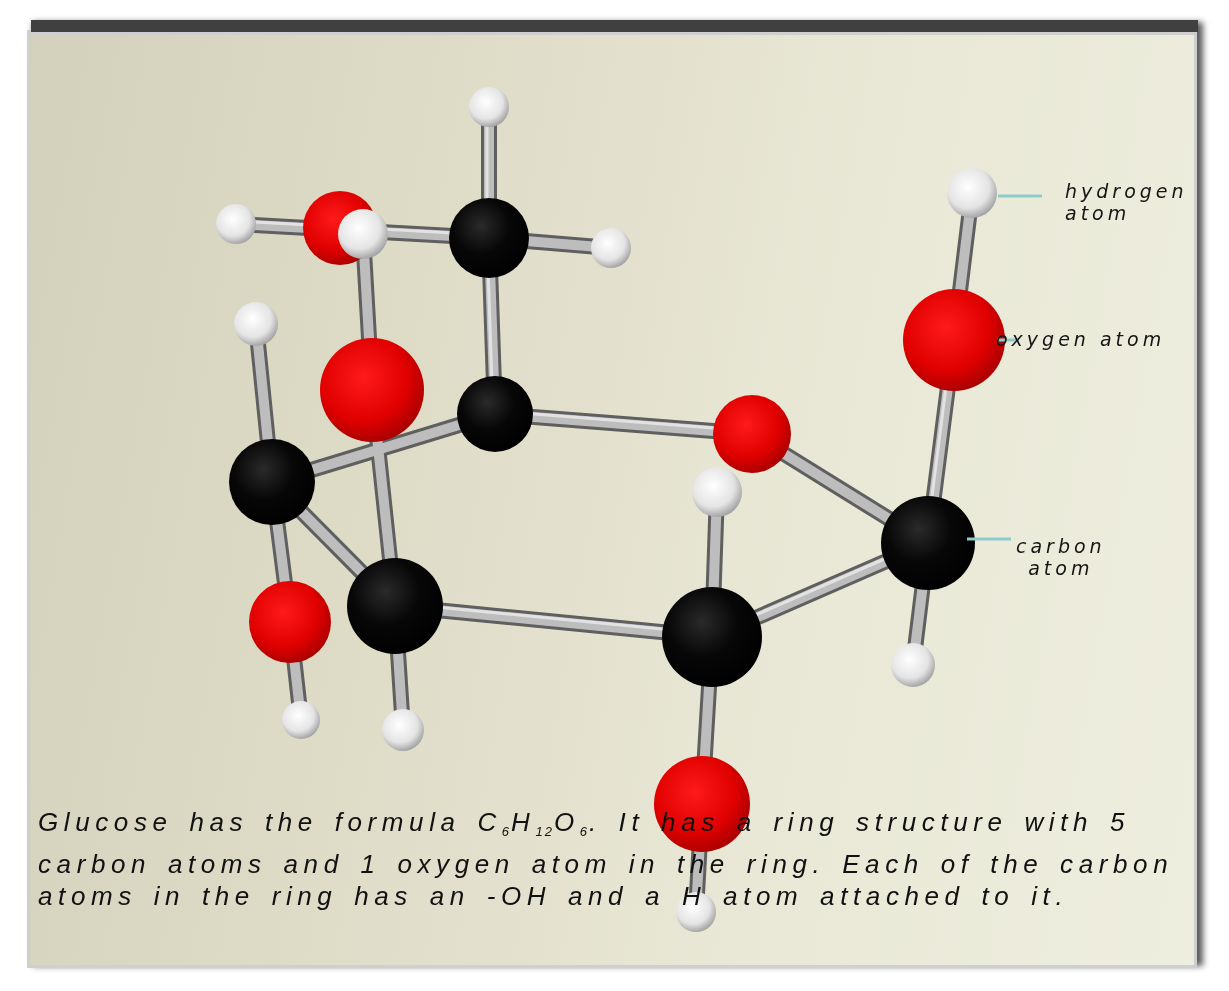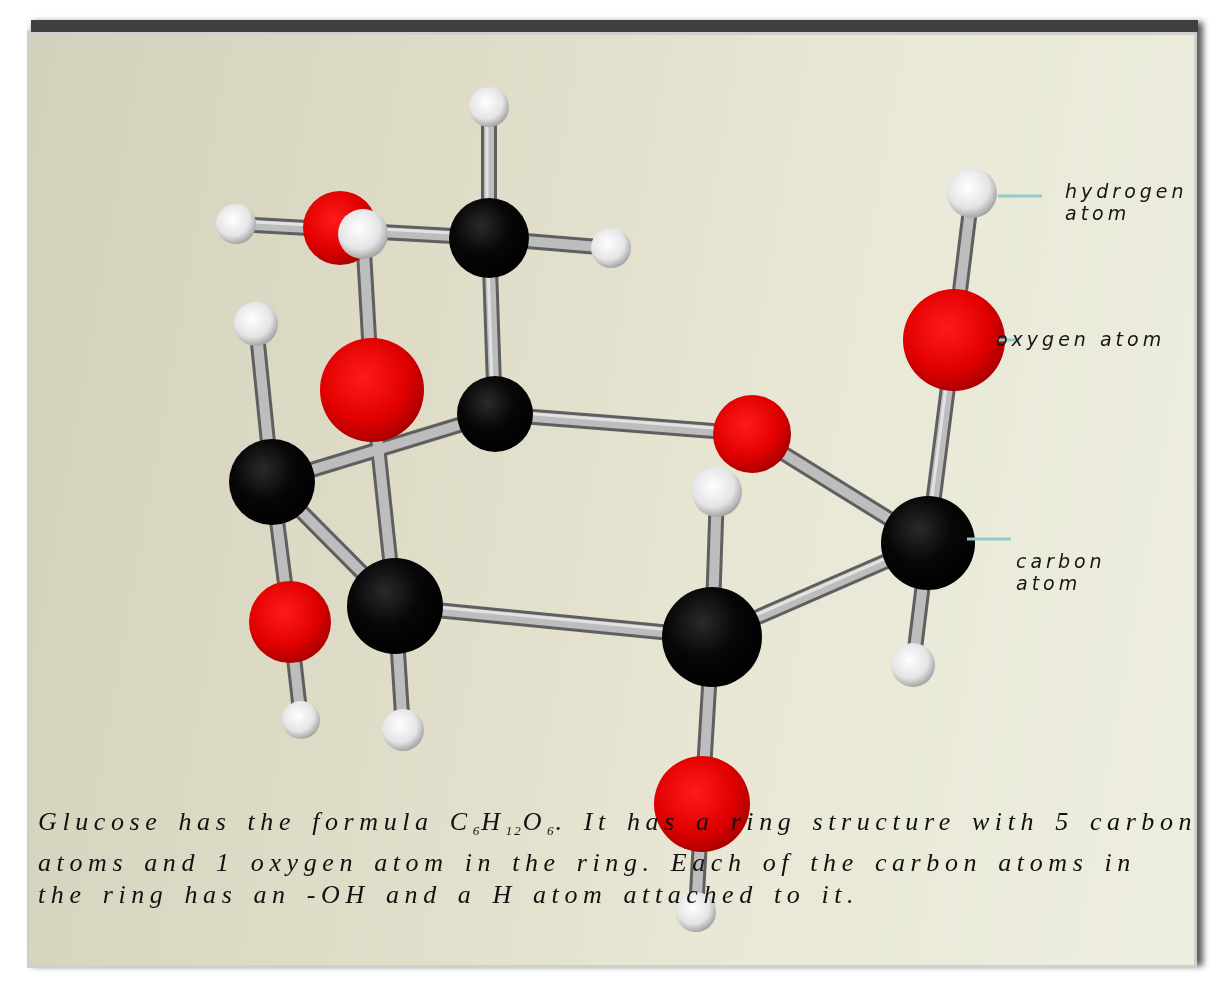--- a/index.html
+++ b/index.html
@@ -4,21 +4,21 @@
 <style>
   html, body { margin:0; padding:0; }
   body { width:1229px; height:991px; background:#ffffff; position:relative; overflow:hidden; font-family:"DejaVu Sans", sans-serif; }
   .frame-shadow { position:absolute; left:33px; top:22px; width:1170px; height:944px; background:#3c3c3c; filter:blur(3px); opacity:0.85; }
   .frame { position:absolute; left:27px; top:30px; width:1170px; height:938px; background:#cfcfcf; }
   .topbar { position:absolute; left:31px; top:20px; width:1167px; height:12px; background:#404040; }
   .panel { position:absolute; left:30px; top:35px; width:1164px; height:930px;
            background: linear-gradient(100deg, #d3d1bc 0%, #dfdcc8 35%, #e9e8d6 65%, #eeeedf 100%); overflow:hidden; }
   svg.mol { position:absolute; left:0; top:0; }
   .label { position:absolute; font-family:"DejaVu Sans", sans-serif; font-style:oblique; font-size:19px; letter-spacing:4px; color:#151515; line-height:22px; font-weight:300; }
-  .caption { position:absolute; left:38px; top:806px; width:1160px; font-family:Liberation Serif, serif; font-style:oblique; font-size:26px; letter-spacing:5.6px; word-spacing:4px; line-height:32px; color:#111; }
+  .caption { position:absolute; left:38px; top:806px; width:1160px; font-family:Liberation Sans, sans-serif; font-style:oblique; font-size:26px; letter-spacing:5.6px; word-spacing:4px; line-height:32px; color:#111; }
   .caption sub { font-size:13px; letter-spacing:2px; vertical-align:-5px; }
 </style>
 </head>
 <body>
 
 <div class="frame-shadow"></div>
 <div class="frame"></div>
 <div class="topbar"></div>
 <div class="panel"></div>
 
@@ -141,18 +141,18 @@
   </g>
 </svg>
 
 <div class="label" style="left:1045px; top:180px;margin-left:20px;">
   <div>hydrogen</div>
   <div>atom</div>
 </div>
 <div class="label" style="left:996px; top:328px;">
   <div>oxygen atom</div>
 </div>
-<div class="label" style="left:1016px; top:550px;">
+<div class="label" style="left:1016px; top:535px;text-align:center;">
   <div>carbon</div>
   <div>atom</div>
 </div>
 
 <div class="caption"><span>Glucose has the formula C</span><sub>6</sub><span>H</span><sub>12</sub><span>O</span><sub>6</sub><span>. It has a ring structure with 5 carbon atoms and 1 oxygen atom in the ring.  Each of the carbon atoms in the ring has an -OH and a H atom attached to it.</span></div>
 
 </body></html>

